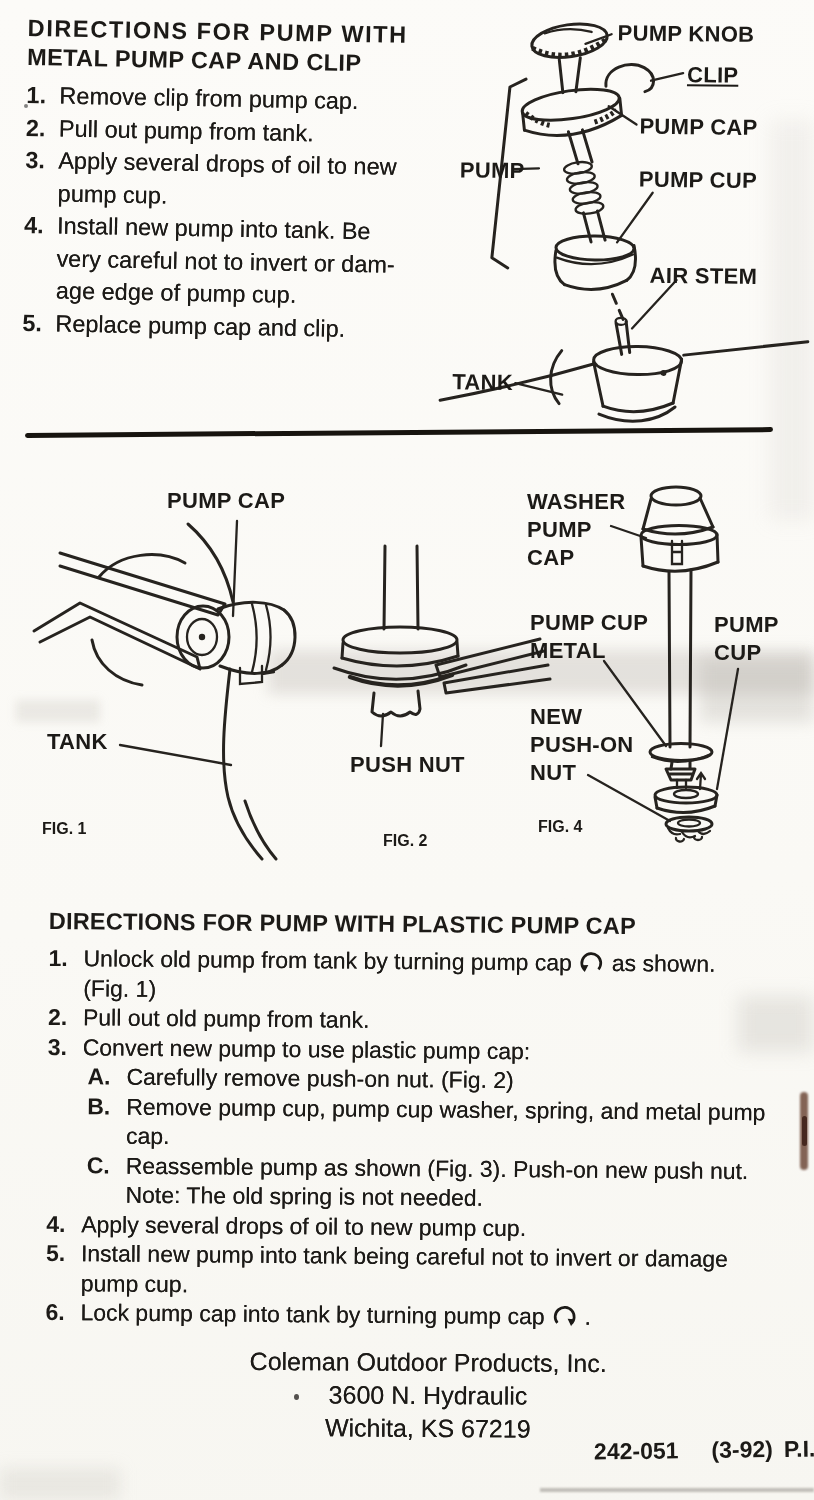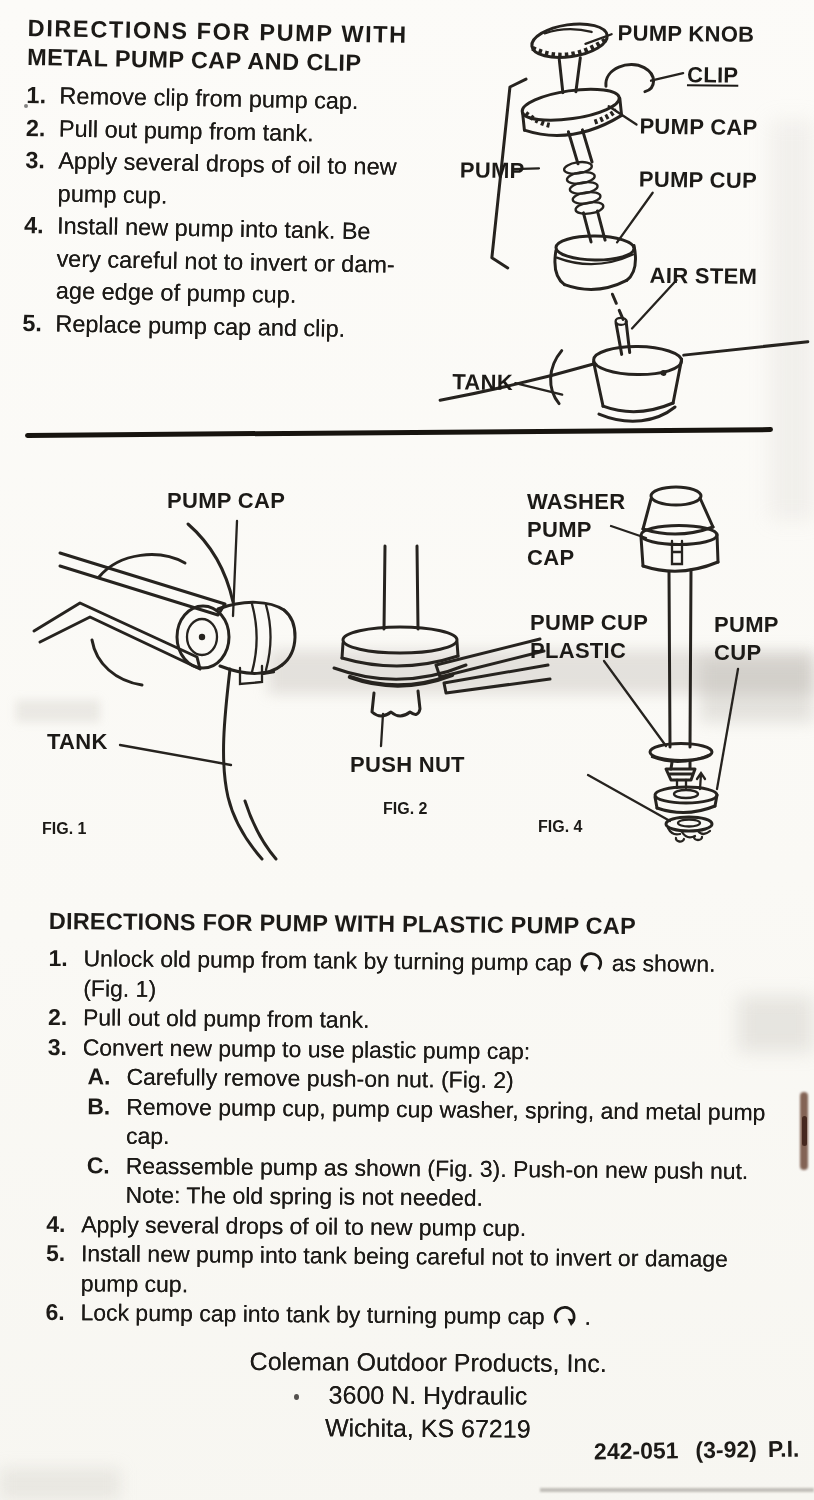--- a/index.html
+++ b/index.html
@@ -34,21 +34,21 @@
   .sec-plastic .n{flex:0 0 35px;font-weight:700;}
   .sec-plastic .b div{white-space:nowrap;}
   .sec-plastic .sub{display:flex;margin-left:40px;font-size:23px;line-height:29.5px;}
   .sec-plastic .sl{flex:0 0 39px;font-weight:700;}
   .rot{display:inline-block;width:30px;height:26px;vertical-align:-5px;margin:0 5px;color:#1c1a17;}
   
   .footer{position:absolute;left:128px;top:1346px;width:600px;text-align:center;font-size:25px;line-height:33px;
           transform:rotate(0.35deg);z-index:2;}
   .formline{position:absolute;left:594px;top:1437px;font-size:23px;font-weight:700;white-space:nowrap;
             transform:rotate(-0.8deg);z-index:2;}
-  .formline .fd{margin-left:17px;}
+  .formline .fd{margin-left:33px;}
   .formline .fs{margin-left:11px;}
 </style>
 </head>
 <body>
 
 <div class="page">
 
   <div class="patch" style="left:268px;top:650px;width:546px;height:44px;background:rgba(174,170,162,.30);filter:blur(7px);"></div>
   <div class="patch" style="left:700px;top:658px;width:114px;height:64px;background:rgba(170,166,158,.28);filter:blur(8px);"></div>
   <div class="patch" style="left:738px;top:996px;width:76px;height:56px;background:rgba(176,172,164,.25);filter:blur(9px);"></div>
@@ -217,33 +217,38 @@
 
       <path class="s2" d="M 611,526 L 646,538"></path>
       <path class="s2" d="M 604,661 L 666,746"></path>
       <path class="s2" d="M 588,775 L 670,821"></path>
       <path class="s2" d="M 738,669 L 717,789"></path>
     </svg>
     <div class="dl" style="left:167px;top:42px;">PUMP CAP</div>
     <div class="dl" style="left:47px;top:283px;">TANK</div>
     <div class="cap" style="left:42px;top:374px;">FIG. 1</div>
     <div class="dl" style="left:350px;top:306px;">PUSH NUT</div>
-    <div class="cap" style="left:383px;top:354px;">FIG. 2</div>
+    <div class="cap" style="left:383px;top:386px;">FIG. 2</div>
     <div class="dl" style="left:527px;top:42px;">
       <div>WASHER</div>
       <div>PUMP</div>
       <div>CAP</div>
     </div>
     <div class="dl" style="left:530px;top:163px;">
       <div>PUMP CUP</div>
-      <div>PLASTIC</div>
+      <div>METAL</div>
     </div>
     <div class="dl" style="left:714px;top:165px;">
       <div>PUMP</div>
       <div>CUP</div>
+    </div>
+    <div class="dl" style="left:530px;top:257px;">
+      <div>NEW</div>
+      <div>PUSH-ON</div>
+      <div>NUT</div>
     </div>
     <div class="cap" style="left:538px;top:372px;">FIG. 4</div>
   </div>
 
   <section class="sec-plastic">
     <div class="title">DIRECTIONS FOR PUMP WITH PLASTIC PUMP CAP</div>
 
     <div class="row">
       <span class="n">1.</span>
       <span class="b tk">

